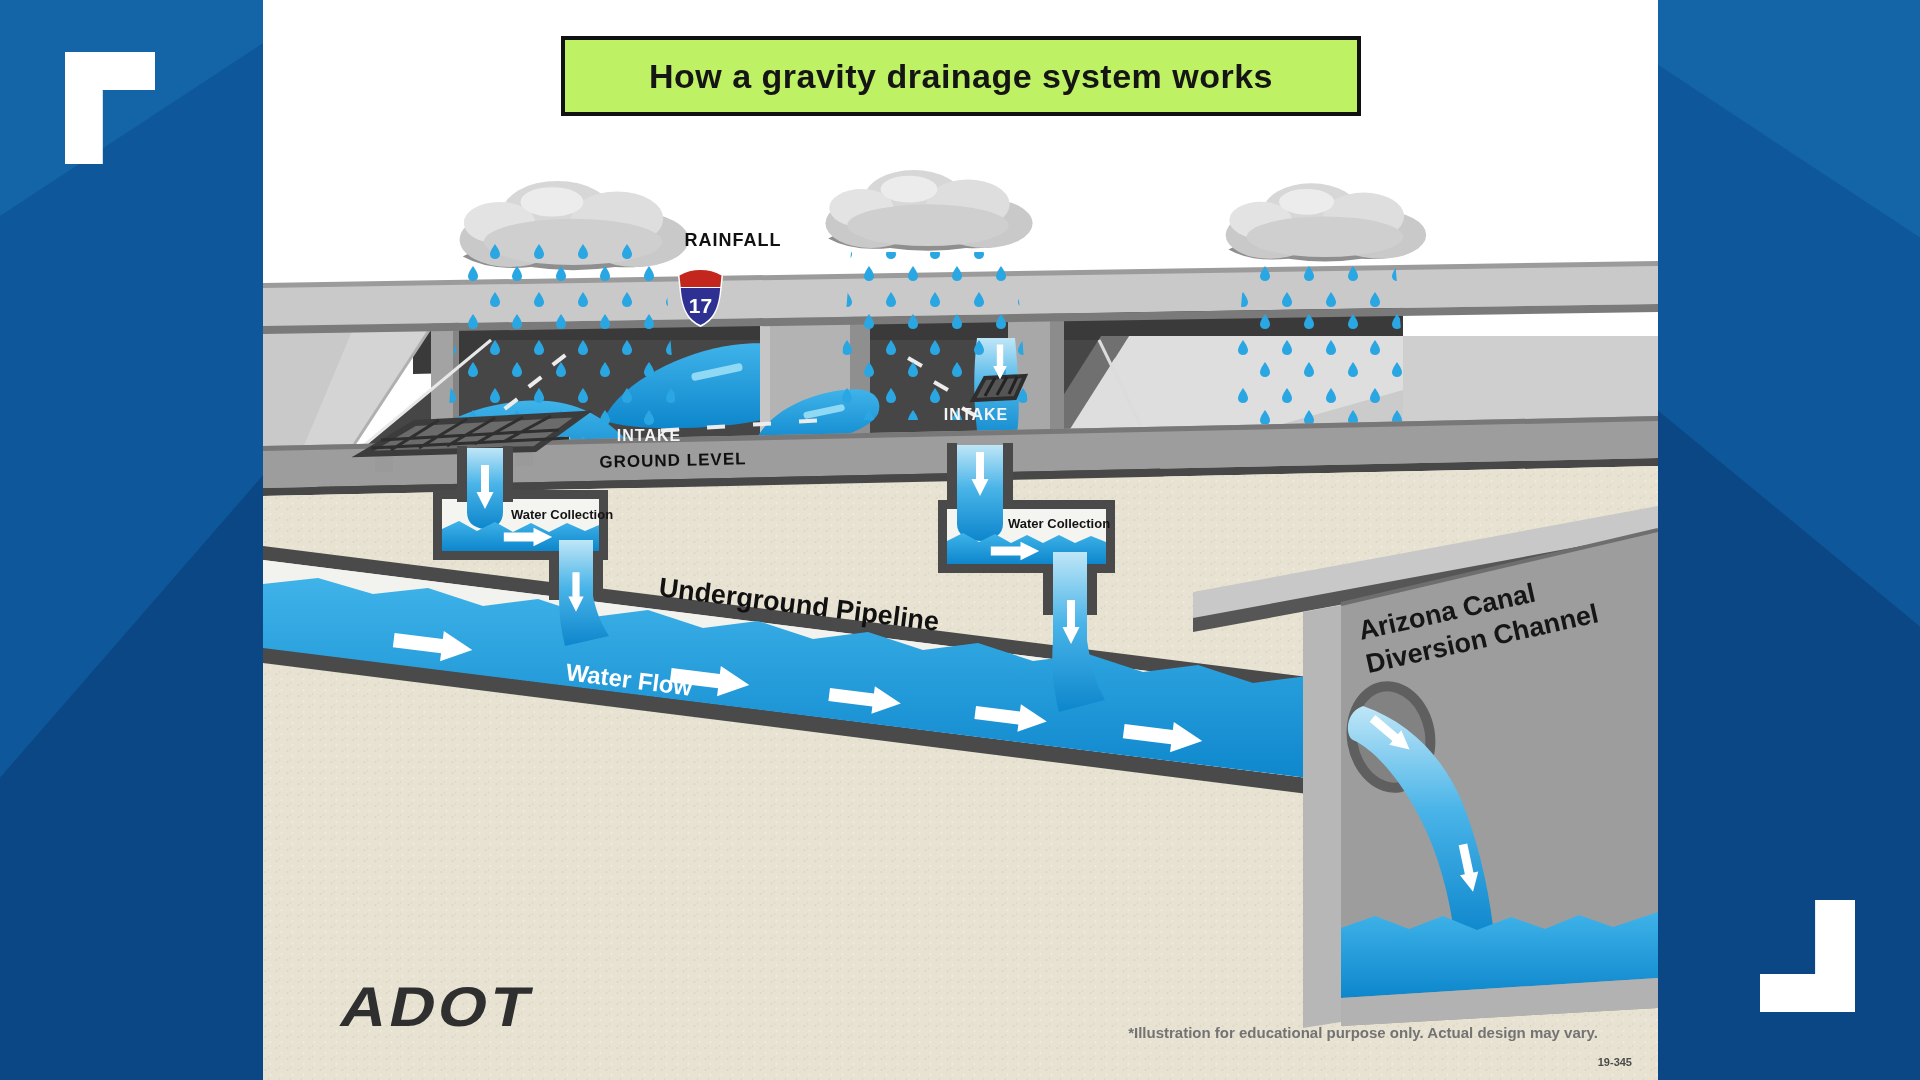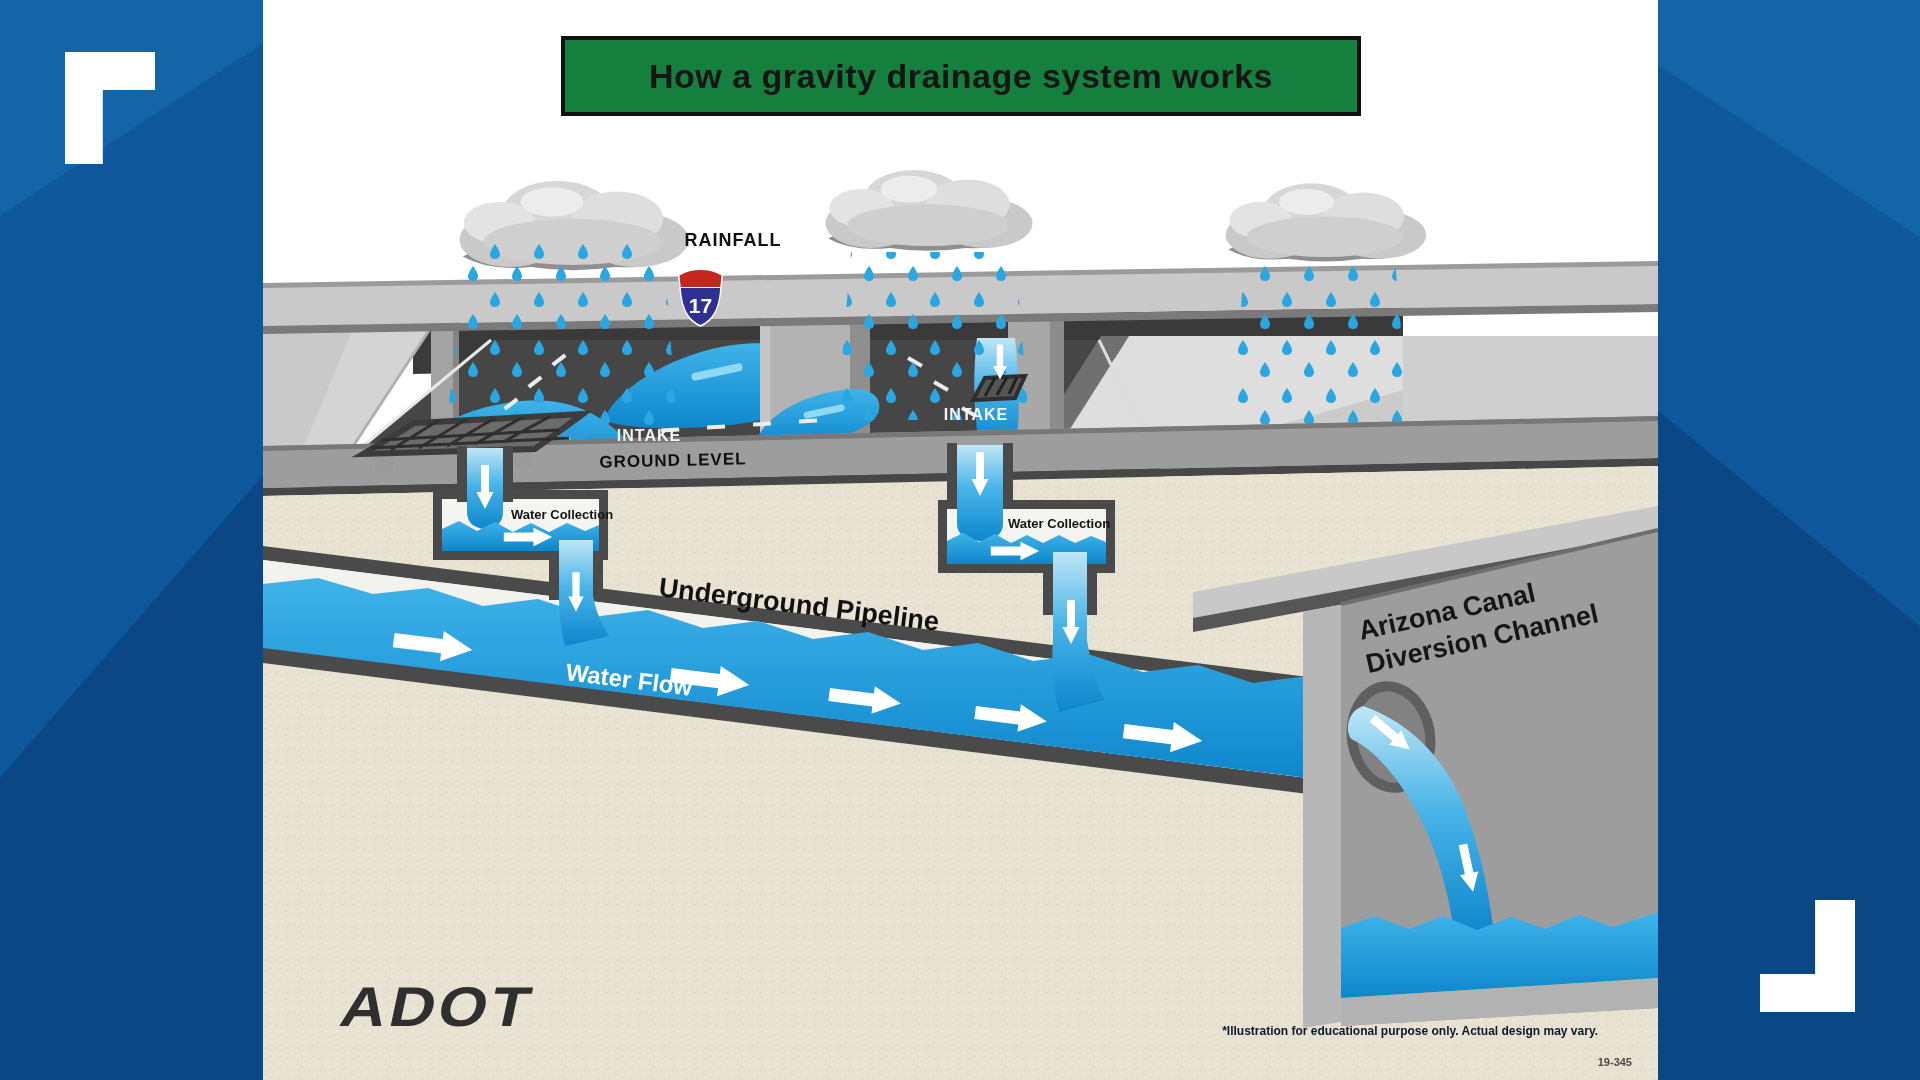--- a/index.html
+++ b/index.html
@@ -20,30 +20,30 @@
   .bracket-tl{left:65px;top:52px;width:90px;height:112px;
     clip-path:polygon(0 0,100% 0,100% 34%,42% 34%,42% 100%,0 100%);}
   .bracket-br{left:1760px;top:900px;width:95px;height:112px;
     clip-path:polygon(58% 0,100% 0,100% 100%,0 100%,0 66%,58% 66%);}
 
   
   .panel{position:absolute;left:263px;top:0;width:1395px;height:1080px;background:#ffffff;}
   .panel svg{position:absolute;left:0;top:0;}
 
   .title-box{position:absolute;left:298px;top:36px;width:800px;height:80px;
-    background:#15803d;border:4px solid #111;box-sizing:border-box;
+    background:#bef264;border:4px solid #111;box-sizing:border-box;
     display:flex;align-items:center;justify-content:center;}
   .title-box span{font-size:34px;font-weight:bold;color:#151515;letter-spacing:.5px;}
 
   .adot-logo{position:absolute;left:72px;top:974px;font-size:56px;font-weight:bold;
     color:#2f2f2f;letter-spacing:3px;transform:skewX(-12deg) scale(1.12,1);
     transform-origin:left bottom;}
 
-  .disclaimer{position:absolute;right:60px;top:1024px;font-size:12px;font-weight:bold;
-    color:#0f172a;white-space:nowrap;}
+  .disclaimer{position:absolute;right:60px;top:1024px;font-size:15px;font-weight:bold;
+    color:#737373;white-space:nowrap;}
   .doc-number{position:absolute;right:26px;top:1056px;font-size:11px;font-weight:bold;
     color:#4a4a4a;}
 
   svg text{font-family:"Liberation Sans",sans-serif;}
   .lbl-sm{font-size:13px;font-weight:bold;fill:#141414;}
   .lbl-intake{font-size:16px;font-weight:bold;fill:#f4f4f4;letter-spacing:1px;}
 </style>
 </head>
 <body>
 

